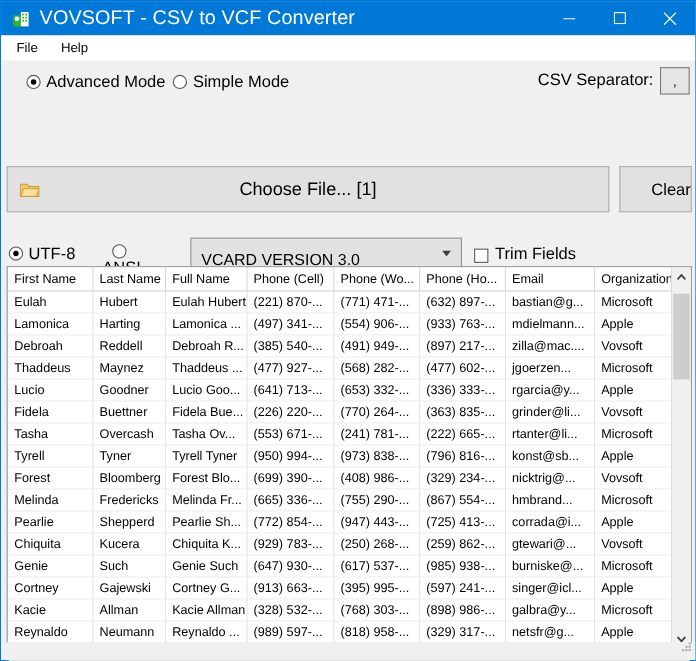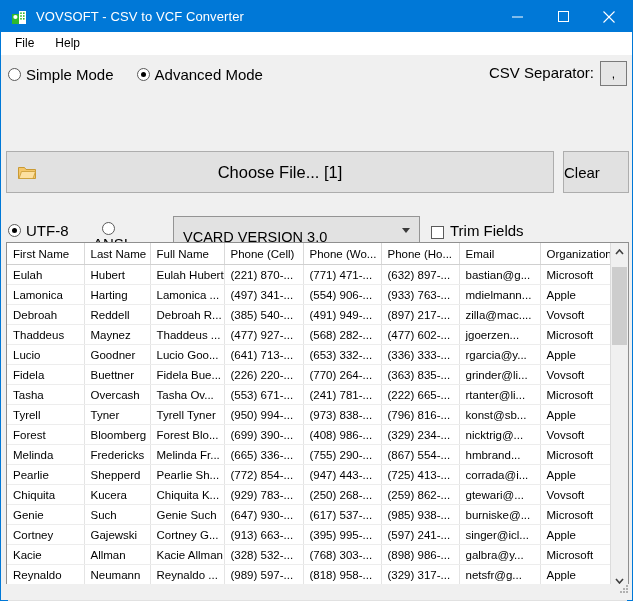--- a/index.html
+++ b/index.html
@@ -20,21 +20,21 @@
   .titlebar{
     height:31px;background:#0078d7;color:#ffffff;
     display:flex;align-items:center;flex:0 0 auto;
     position:relative;
   }
   .app-icon{
     width:16px;height:16px;margin-left:10px;margin-right:9px;
     position:relative;flex:0 0 auto;
   }
   .title-text{
-    font-size:13px;letter-spacing:.1px;white-space:nowrap;
+    font-size:18px;letter-spacing:.1px;white-space:nowrap;
     color:#fff;
   }
   .winbtns{position:absolute;right:0;top:0;height:31px;display:flex;}
   .winbtn{
     width:46px;height:31px;display:flex;align-items:center;justify-content:center;
     color:#ffffff;font-size:13px;line-height:1;
   }
   .winbtn svg{display:block;}
   
   .menubar{
@@ -83,21 +83,21 @@
   .btn-choose{
     position:absolute;left:5px;top:0;width:548px;height:42px;box-sizing:border-box;
     border:1px solid #adadad;background:#e1e1e1;
     display:flex;align-items:center;justify-content:center;
     font-size:16.5px;color:#000;
   }
   .folder-icon{position:absolute;left:11px;top:13px;}
   .btn-clear{
     position:absolute;left:562px;top:0;width:66px;height:42px;box-sizing:border-box;
     border:1px solid #adadad;background:#e1e1e1;
-    display:flex;align-items:center;justify-content:flex-start;
+    display:flex;align-items:center;justify-content:flex-end;
     font-size:15px;color:#000;
   }
   
   .row-enc{position:absolute;left:0;top:161px;width:633px;height:32px;}
   #enc-utf8{position:absolute;left:7px;top:6px;}
   #enc-ansi{position:absolute;left:92px;top:6px;flex-direction:column;}
   .combo{
     position:absolute;left:172px;top:0;width:247px;height:41px;box-sizing:border-box;
     border:1px solid #949494;background:#e2e2e2;
     display:flex;align-items:center;
@@ -207,27 +207,27 @@
   </div>
 
   <div class="menubar">
     <div class="menu-item">File</div>
     <div class="menu-item">Help</div>
   </div>
 
   <div class="content">
 
     <div class="row-modes">
+      <span class="radio checked" id="mode-advanced">
+        <span class="dot"></span>
+        <span>Advanced Mode</span>
+      </span>
       <span class="radio" id="mode-simple">
         <span class="dot"></span>
         <span>Simple Mode</span>
-      </span>
-      <span class="radio checked" id="mode-advanced">
-        <span class="dot"></span>
-        <span>Advanced Mode</span>
       </span>
     </div>
     <div class="sep-label">CSV Separator:</div>
     <div class="sep-input">,</div>
 
     <div class="row-file">
       <div class="btn-choose">
         <span class="folder-icon">
           <svg width="18" height="15" viewBox="0 0 18 15">
             <path d="M0.5 2.5 L0.5 13.5 L17.5 13.5 L17.5 4.5 L8 4.5 L6.5 2.5 Z" fill="#f5c76a" stroke="#c99a34" stroke-width="1"></path>

